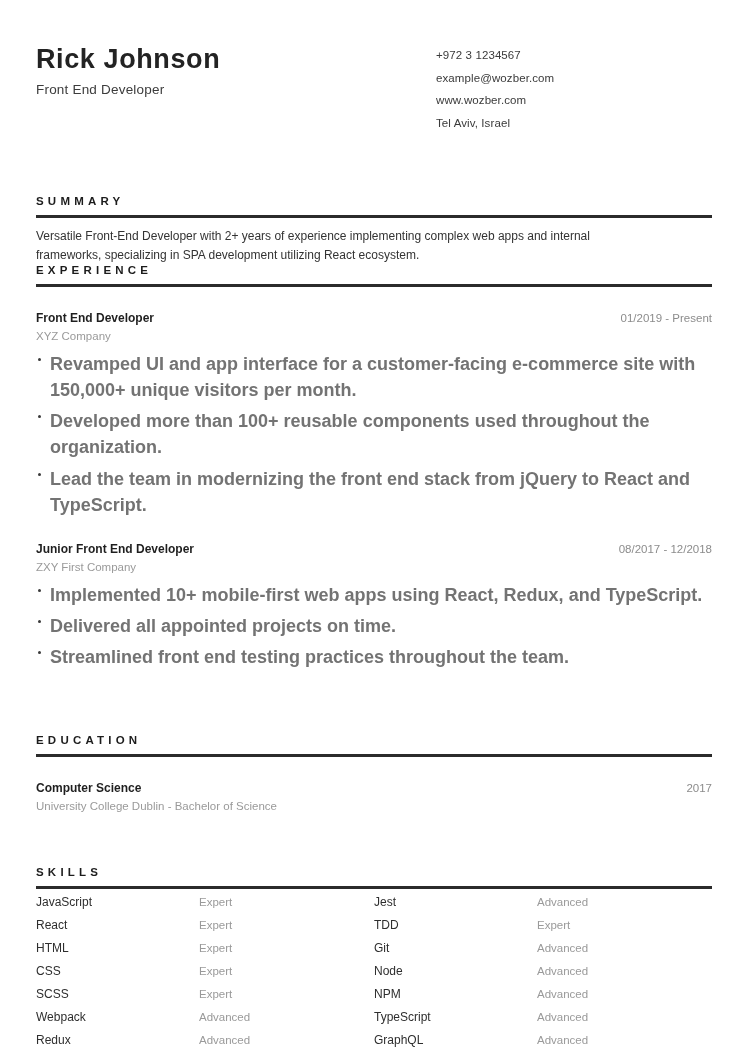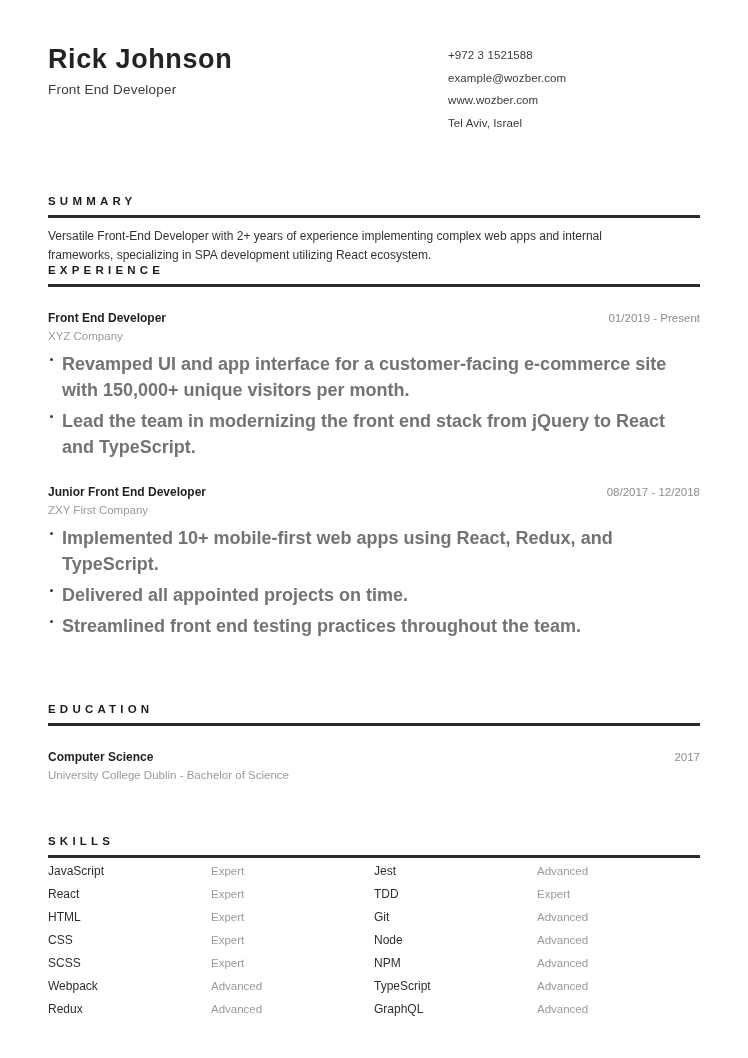--- a/index.html
+++ b/index.html
@@ -12,21 +12,21 @@
     width: 748px;
     height: 1058px;
     font-family: "Liberation Sans", sans-serif;
     color: #2b2b2b;
     overflow: hidden;
   }
   .page {
     width: 748px;
     height: 1058px;
     box-sizing: border-box;
-    padding: 0 48px;
+    padding: 0 36px;
     background: #ffffff;
     position: relative;
   }
 
   
   .header {
     display: flex;
     align-items: flex-start;
     padding-top: 44px;
   }
@@ -161,21 +161,21 @@
 <body>
 
 <div class="page">
 
   <div class="header">
     <div class="header-left">
       <div class="name">Rick Johnson</div>
       <div class="job-title">Front End Developer</div>
     </div>
     <div class="header-right">
-      <div class="contact-line">+972 3 1521588</div>
+      <div class="contact-line">+972 3 1234567</div>
       <div class="contact-line">example@wozber.com</div>
       <div class="contact-line">www.wozber.com</div>
       <div class="contact-line">Tel Aviv, Israel</div>
     </div>
   </div>
 
   <div class="section" id="summary-section">
     <div class="section-heading">SUMMARY</div>
     <div class="section-rule"></div>
     <div class="summary-text">Versatile Front-End Developer with 2+ years of experience implementing complex web apps and internal frameworks, specializing in SPA development utilizing React ecosystem.</div>
@@ -186,20 +186,21 @@
     <div class="section-rule"></div>
 
     <div class="entry">
       <div class="entry-row">
         <div class="entry-title">Front End Developer</div>
         <div class="entry-date">01/2019 - Present</div>
       </div>
       <div class="entry-sub">XYZ Company</div>
       <ul class="bullets">
         <li>Revamped UI and app interface for a customer-facing e-commerce site with 150,000+ unique visitors per month.</li>
+        <li>Developed more than 100+ reusable components used throughout the organization.</li>
         <li>Lead the team in modernizing the front end stack from jQuery to React and TypeScript.</li>
       </ul>
     </div>
 
     <div class="entry">
       <div class="entry-row">
         <div class="entry-title">Junior Front End Developer</div>
         <div class="entry-date">08/2017 - 12/2018</div>
       </div>
       <div class="entry-sub">ZXY First Company</div>

